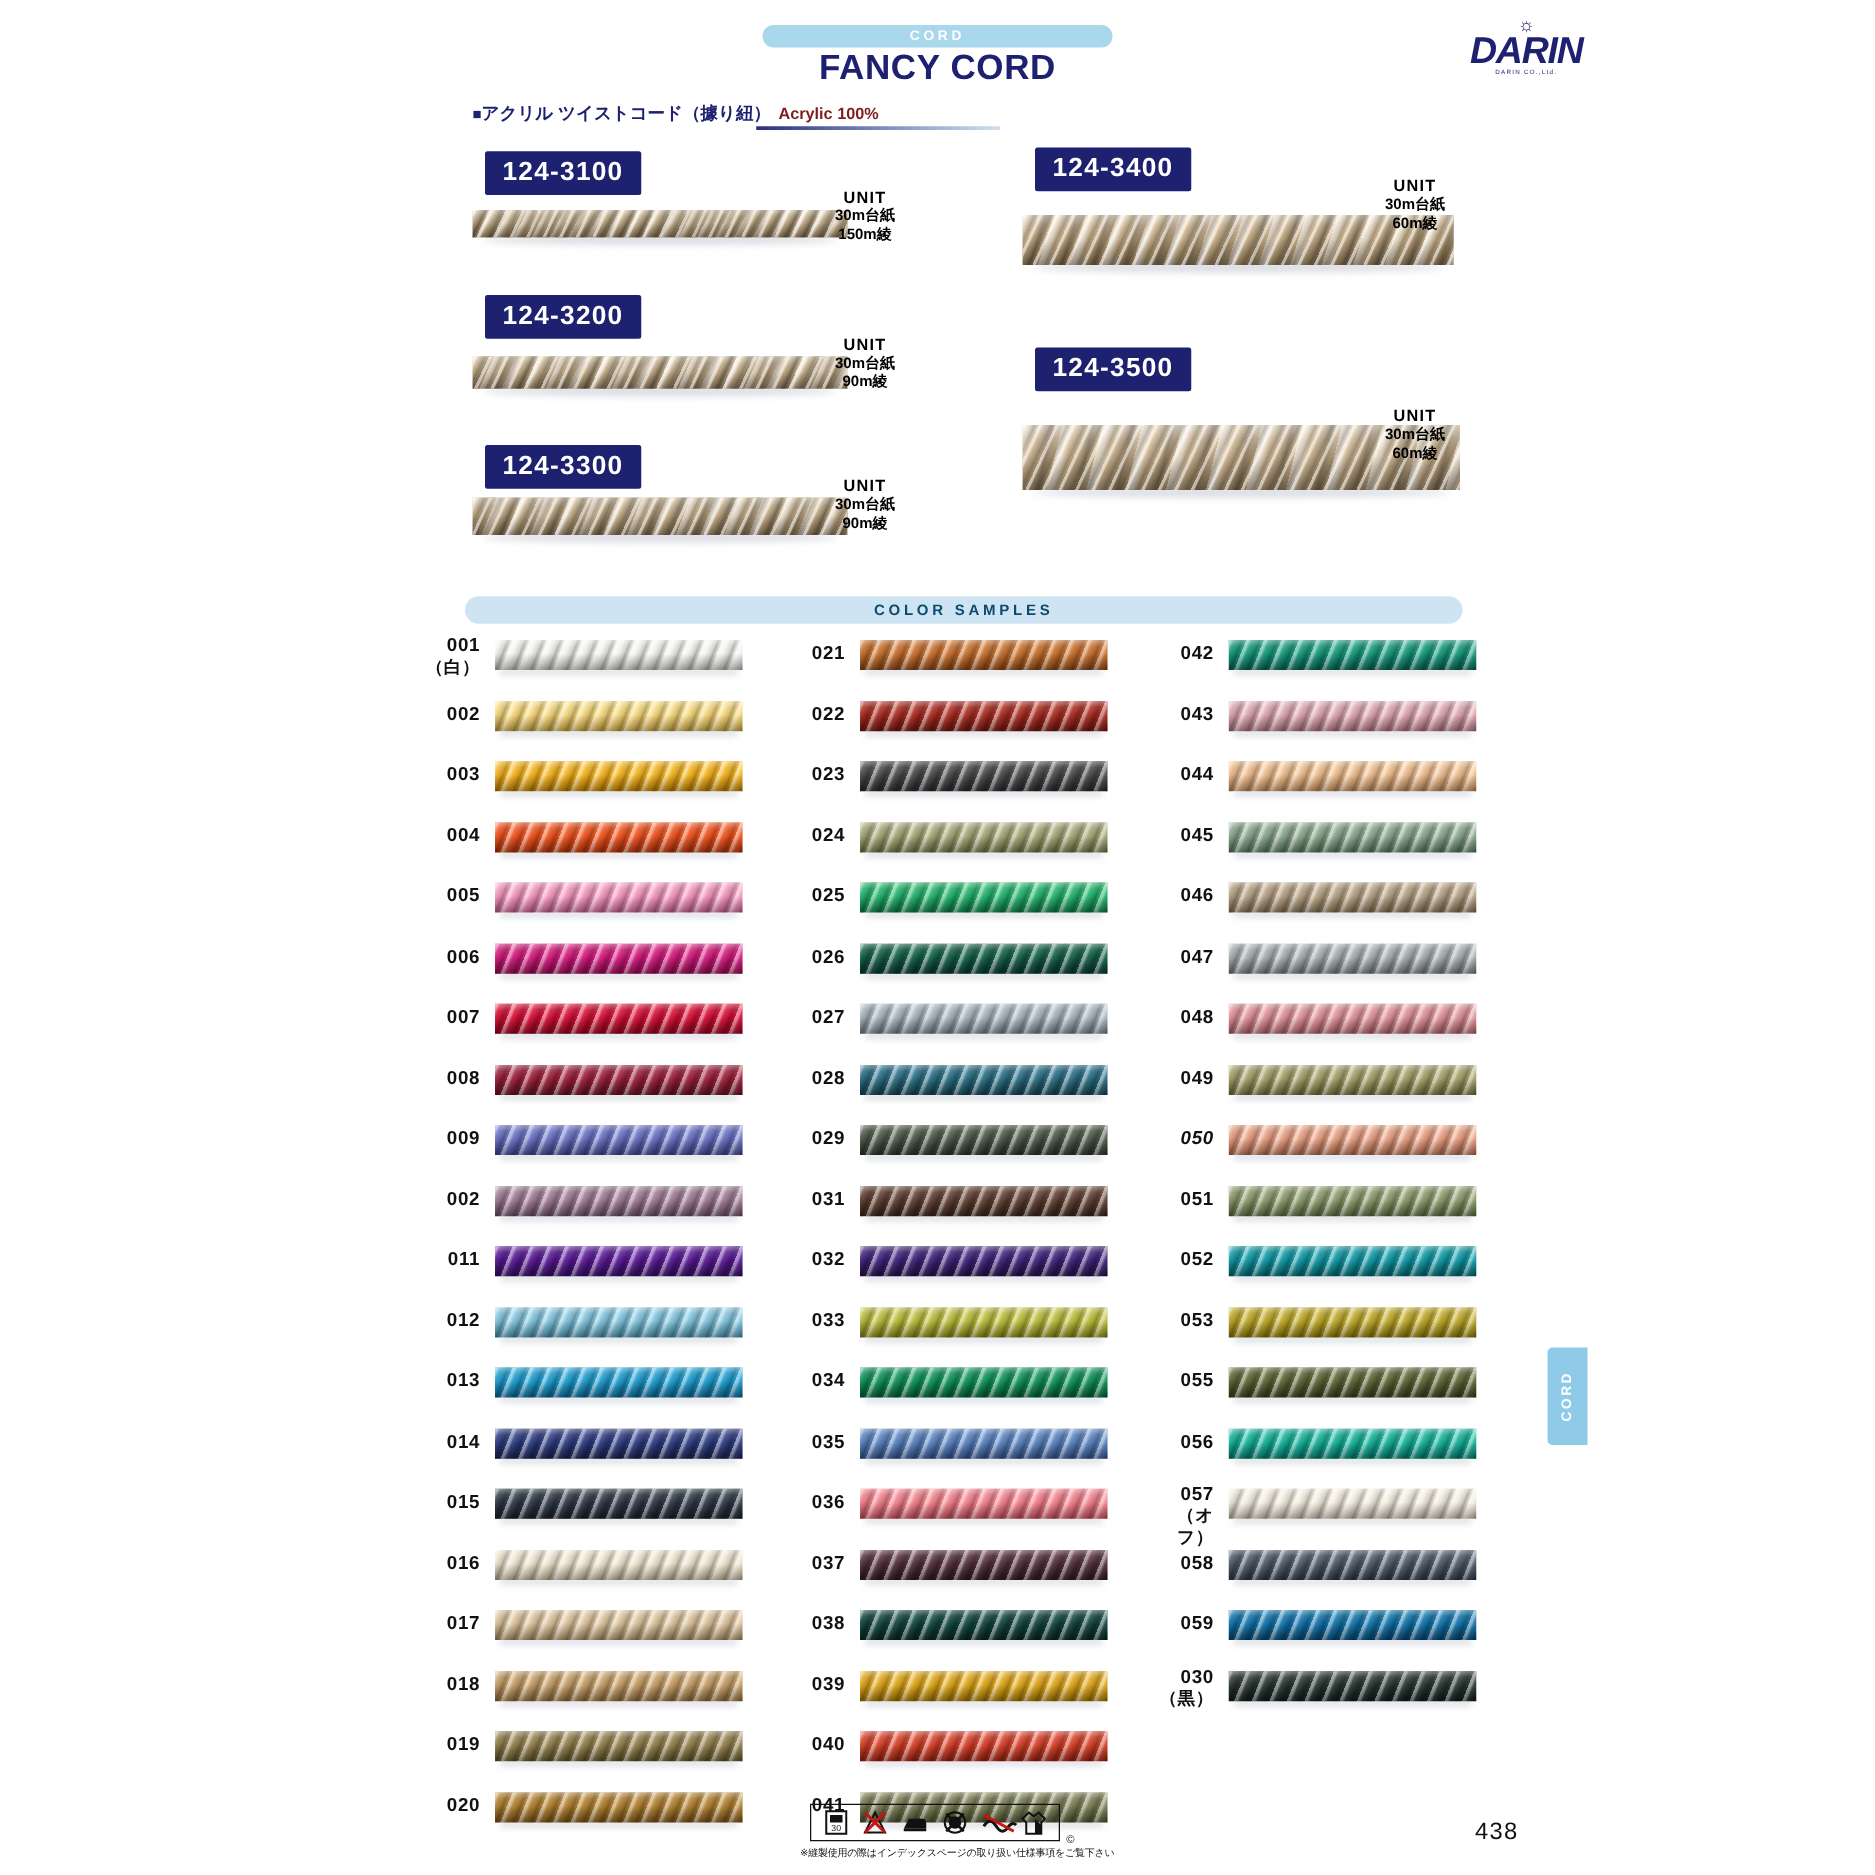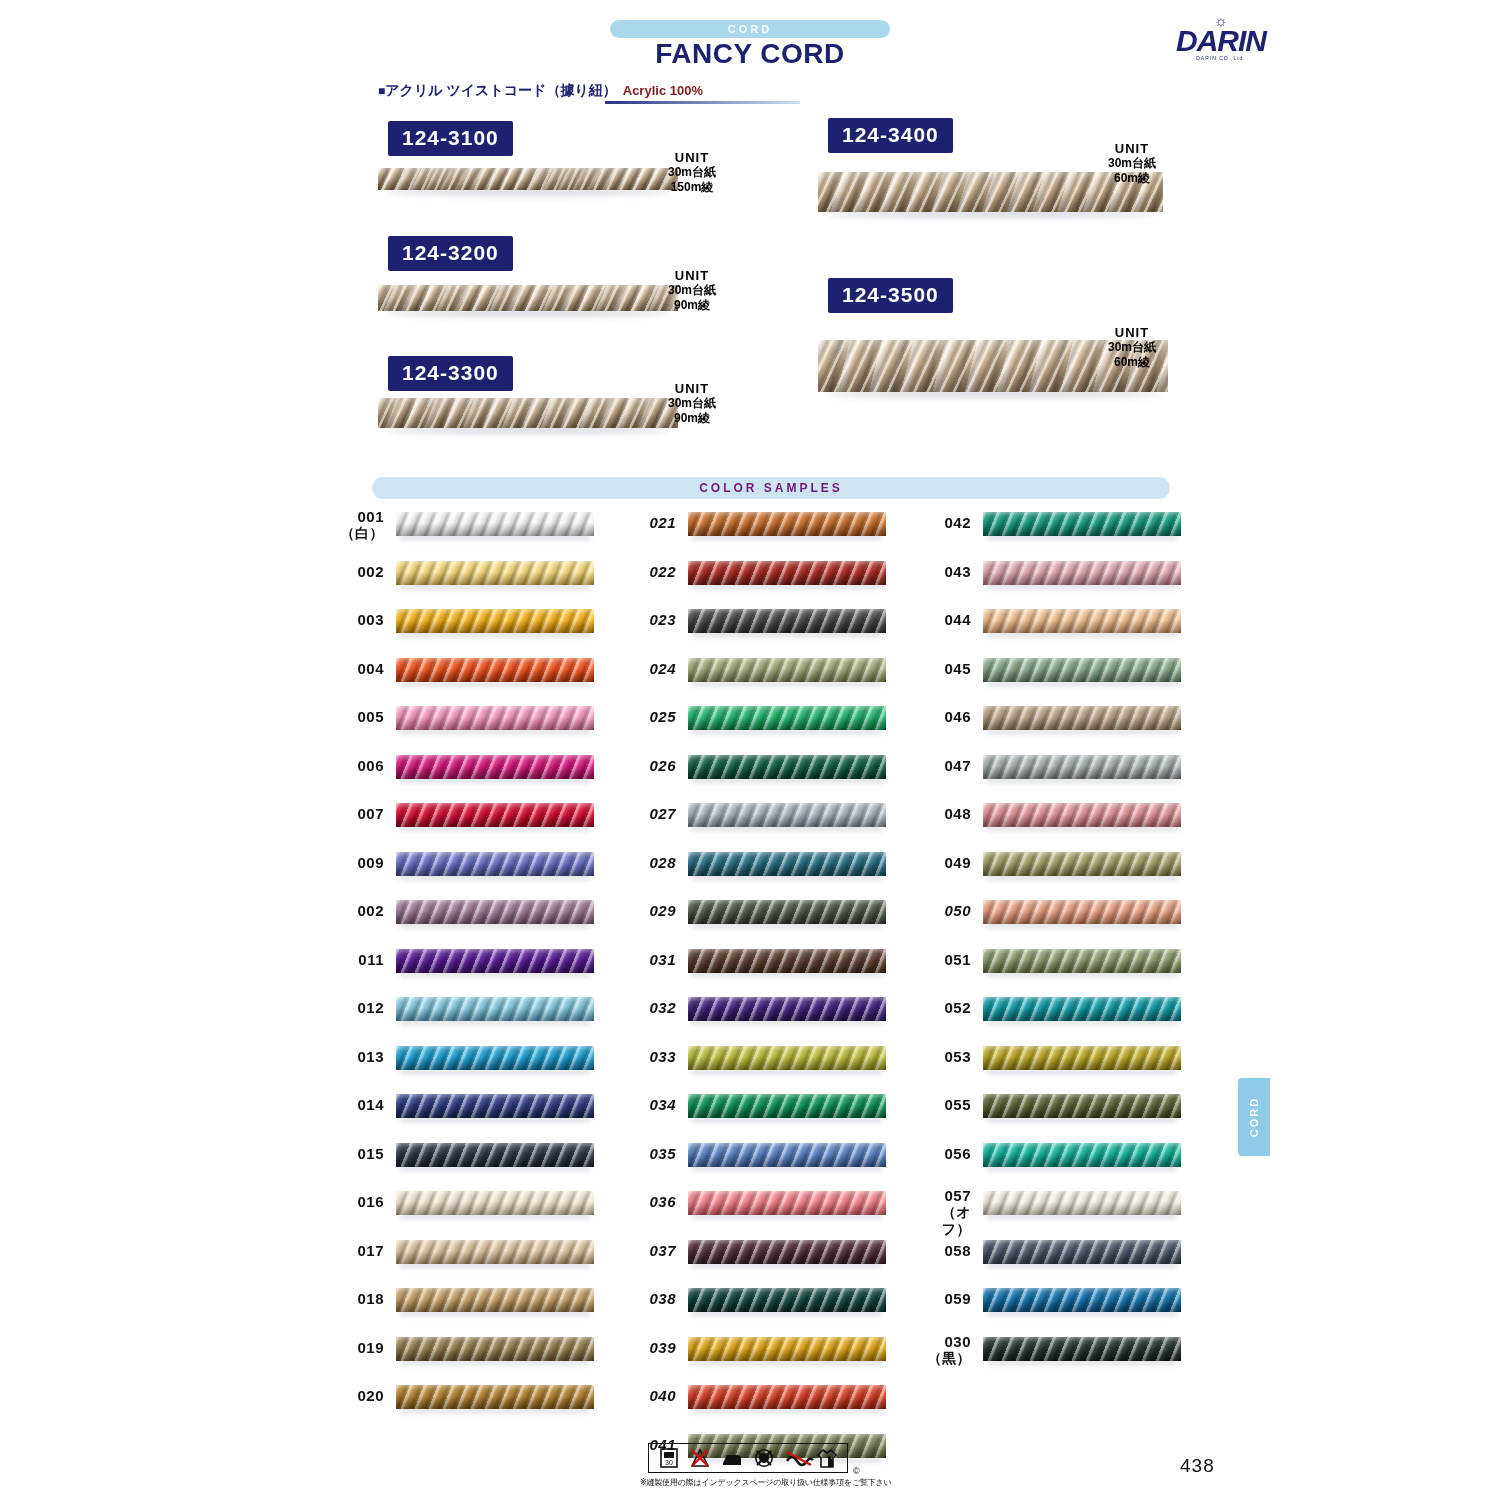--- a/index.html
+++ b/index.html
@@ -73,21 +73,21 @@
   }
   .rope-shadow{
     position:absolute;background:rgba(120,130,150,.28);
     filter:blur(3px);border-radius:50%;
   }
 
   
   .cs-banner{
     position:absolute;left:372px;top:477px;width:798px;height:22px;
     background:#cfe4f2;border-radius:11px;
-    color:#701a75;font-size:12px;font-weight:700;letter-spacing:3px;
+    color:#0c4a6e;font-size:12px;font-weight:700;letter-spacing:3px;
     text-align:center;line-height:22px;
   }
   .col{position:absolute;width:265px;}
   .swatch-row{position:relative;height:50px;}
   .sw-num{
     position:absolute;left:0;top:6px;width:54px;text-align:right;
     font-size:15px;font-weight:700;color:#111;line-height:17px;
     letter-spacing:0.5px;
   }
   .sw-num .jp{display:block;font-size:14px;}
@@ -267,20 +267,27 @@
           </div>
         </div>
         <div class="swatch-row" style="height: 48.5px;">
           <div class="sw-num"><span>007</span></div>
           <div class="sw-shadow"></div>
           <div class="sw-rope" style="background-image: repeating-linear-gradient(112deg, rgba(255, 255, 255, 0.5) 0px, rgba(255, 255, 255, 0.5) 2px, rgba(255, 255, 255, 0.08) 4px, rgba(0, 0, 0, 0.12) 8px, rgba(0, 0, 0, 0.28) 10px, rgba(0, 0, 0, 0.02) 13px), linear-gradient(rgb(216, 15, 52) 0%, rgb(216, 15, 52) 45%, rgb(172, 6, 38) 100%);">
             <div class="sh"></div>
           </div>
         </div>
         <div class="swatch-row" style="height: 48.5px;">
+          <div class="sw-num"><span>008</span></div>
+          <div class="sw-shadow"></div>
+          <div class="sw-rope" style="background-image: repeating-linear-gradient(112deg, rgba(255, 255, 255, 0.5) 0px, rgba(255, 255, 255, 0.5) 2px, rgba(255, 255, 255, 0.08) 4px, rgba(0, 0, 0, 0.12) 8px, rgba(0, 0, 0, 0.28) 10px, rgba(0, 0, 0, 0.02) 13px), linear-gradient(rgb(157, 32, 57) 0%, rgb(157, 32, 57) 45%, rgb(118, 22, 42) 100%);">
+            <div class="sh"></div>
+          </div>
+        </div>
+        <div class="swatch-row" style="height: 48.5px;">
           <div class="sw-num"><span>009</span></div>
           <div class="sw-shadow"></div>
           <div class="sw-rope" style="background-image: repeating-linear-gradient(112deg, rgba(255, 255, 255, 0.5) 0px, rgba(255, 255, 255, 0.5) 2px, rgba(255, 255, 255, 0.08) 4px, rgba(0, 0, 0, 0.12) 8px, rgba(0, 0, 0, 0.28) 10px, rgba(0, 0, 0, 0.02) 13px), linear-gradient(rgb(107, 114, 196) 0%, rgb(107, 114, 196) 45%, rgb(77, 83, 163) 100%);">
             <div class="sh"></div>
           </div>
         </div>
         <div class="swatch-row" style="height: 48.5px;">
           <div class="sw-num"><span>002</span></div>
           <div class="sw-shadow"></div>
           <div class="sw-rope" style="background-image: repeating-linear-gradient(112deg, rgba(255, 255, 255, 0.5) 0px, rgba(255, 255, 255, 0.5) 2px, rgba(255, 255, 255, 0.08) 4px, rgba(0, 0, 0, 0.12) 8px, rgba(0, 0, 0, 0.28) 10px, rgba(0, 0, 0, 0.02) 13px), linear-gradient(rgb(160, 124, 150) 0%, rgb(160, 124, 150) 45%, rgb(126, 93, 118) 100%);">
@@ -351,21 +358,21 @@
           </div>
         </div>
         <div class="swatch-row" style="height: 48.5px;">
           <div class="sw-num"><span>020</span></div>
           <div class="sw-shadow"></div>
           <div class="sw-rope" style="background-image: repeating-linear-gradient(112deg, rgba(255, 255, 255, 0.5) 0px, rgba(255, 255, 255, 0.5) 2px, rgba(255, 255, 255, 0.08) 4px, rgba(0, 0, 0, 0.12) 8px, rgba(0, 0, 0, 0.28) 10px, rgba(0, 0, 0, 0.02) 13px), linear-gradient(rgb(178, 130, 50) 0%, rgb(178, 130, 50) 45%, rgb(140, 97, 28) 100%);">
             <div class="sh"></div>
           </div>
         </div>
       </div>
-      <div class="col" style="left: 622px; top: 508px; font-style: italic;">
+      <div class="col" style="left: 622px; top: 508px;">
         <div class="swatch-row" style="height: 48.5px;">
           <div class="sw-num"><span>021</span></div>
           <div class="sw-shadow"></div>
           <div class="sw-rope" style="background-image: repeating-linear-gradient(112deg, rgba(255, 255, 255, 0.5) 0px, rgba(255, 255, 255, 0.5) 2px, rgba(255, 255, 255, 0.08) 4px, rgba(0, 0, 0, 0.12) 8px, rgba(0, 0, 0, 0.28) 10px, rgba(0, 0, 0, 0.02) 13px), linear-gradient(rgb(201, 113, 47) 0%, rgb(201, 113, 47) 45%, rgb(162, 82, 26) 100%);">
             <div class="sh"></div>
           </div>
         </div>
         <div class="swatch-row" style="height: 48.5px;">
           <div class="sw-num"><span>022</span></div>
           <div class="sw-shadow"></div>

